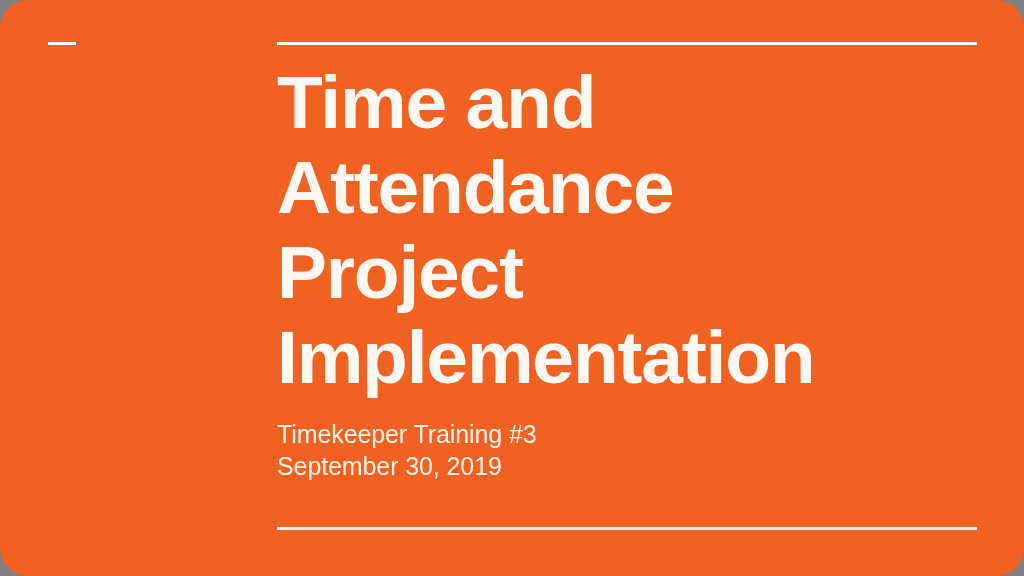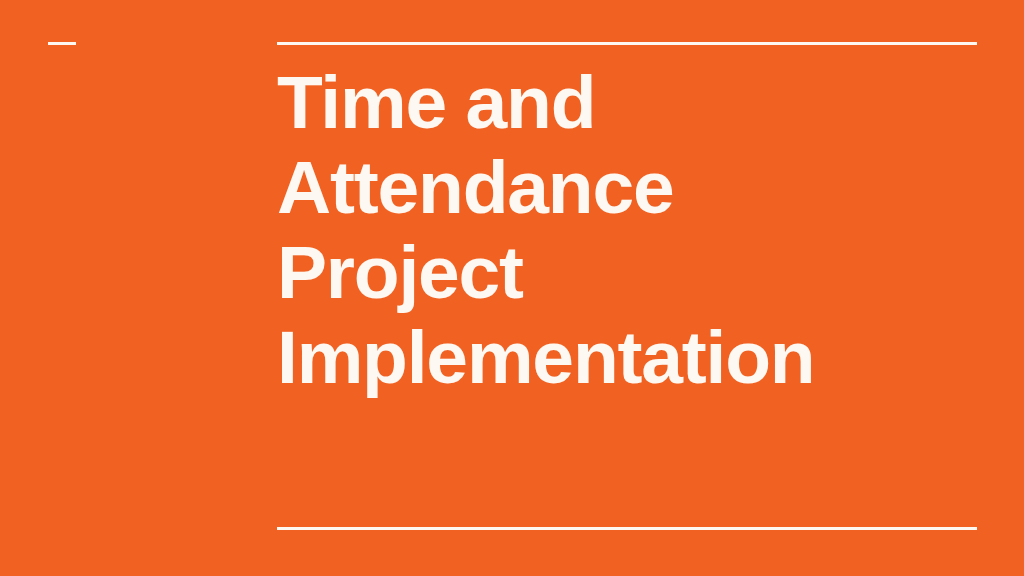--- a/index.html
+++ b/index.html
@@ -66,31 +66,33 @@
     font-size: 25px;
     font-weight: normal;
     line-height: 32px;
     letter-spacing: -0.1px;
     white-space: pre-line;
   }
 </style>
 </head>
 <body>
 
-<div class="slide" style="background: rgb(241, 97, 34);">
+<div class="slide" style="background: rgb(241, 97, 34); border-radius: 28px;">
 
   <div class="corner-dash" style="background: rgb(253, 248, 242);"></div>
 
   <div class="rule rule-top" style="background: rgb(253, 248, 242);"></div>
 
   <div class="content">
 
     <h1 class="title" style="color: rgb(253, 248, 242);">Time and
 Attendance
 Project
 Implementation</h1>
 
+    <p class="subtitle" style="color: rgb(252, 243, 232);">Timekeeper Training #3
+September 30, 2019</p>
 
   </div>
 
   <div class="rule rule-bottom" style="background: rgb(253, 248, 242);"></div>
 
 </div>
 
 </body></html>

